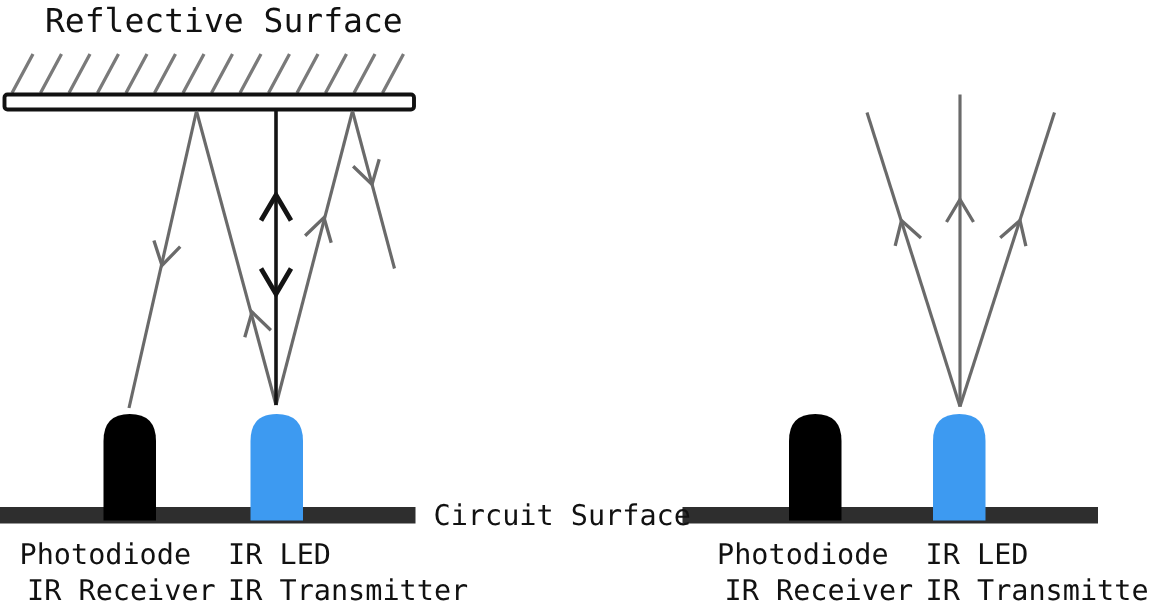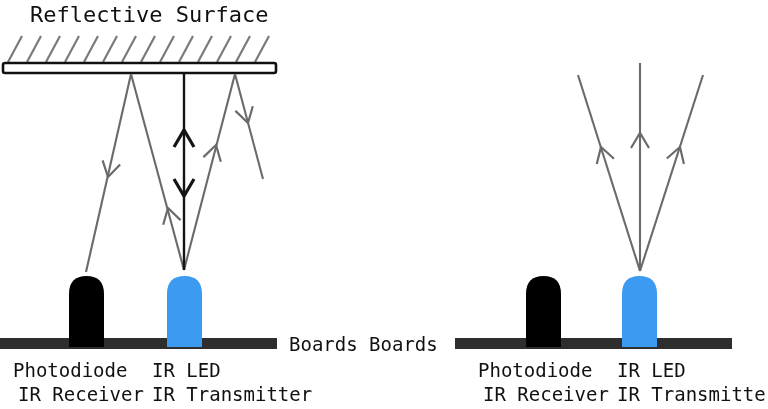--- a/index.html
+++ b/index.html
@@ -72,19 +72,19 @@
     <path class="led" d="M622,347 L622,294 Q622,276 639.5,276 Q657,276 657,294 L657,347 Z"></path>
   </svg>
 
   <div class="title" style="left:30px;top:3px;">Reflective Surface</div>
 
   <div class="label" style="left:13px;top:360px;">Photodiode</div>
   <div class="label" style="left:18px;top:384px;">IR Receiver</div>
   <div class="label" style="left:152px;top:360px;">IR LED</div>
   <div class="label" style="left:152px;top:384px;">IR Transmitter</div>
 
-  <div class="label" style="left:289px;top:334px;">Boards Boards</div>
+  <div class="label" style="left:289px;top:334px;">Circuit Surface</div>
 
   <div class="label" style="left:478px;top:360px;">Photodiode</div>
   <div class="label" style="left:483px;top:384px;">IR Receiver</div>
   <div class="label" style="left:617px;top:360px;">IR LED</div>
   <div class="label" style="left:617px;top:384px;">IR Transmitter</div>
 </div>
 
 </body></html>

